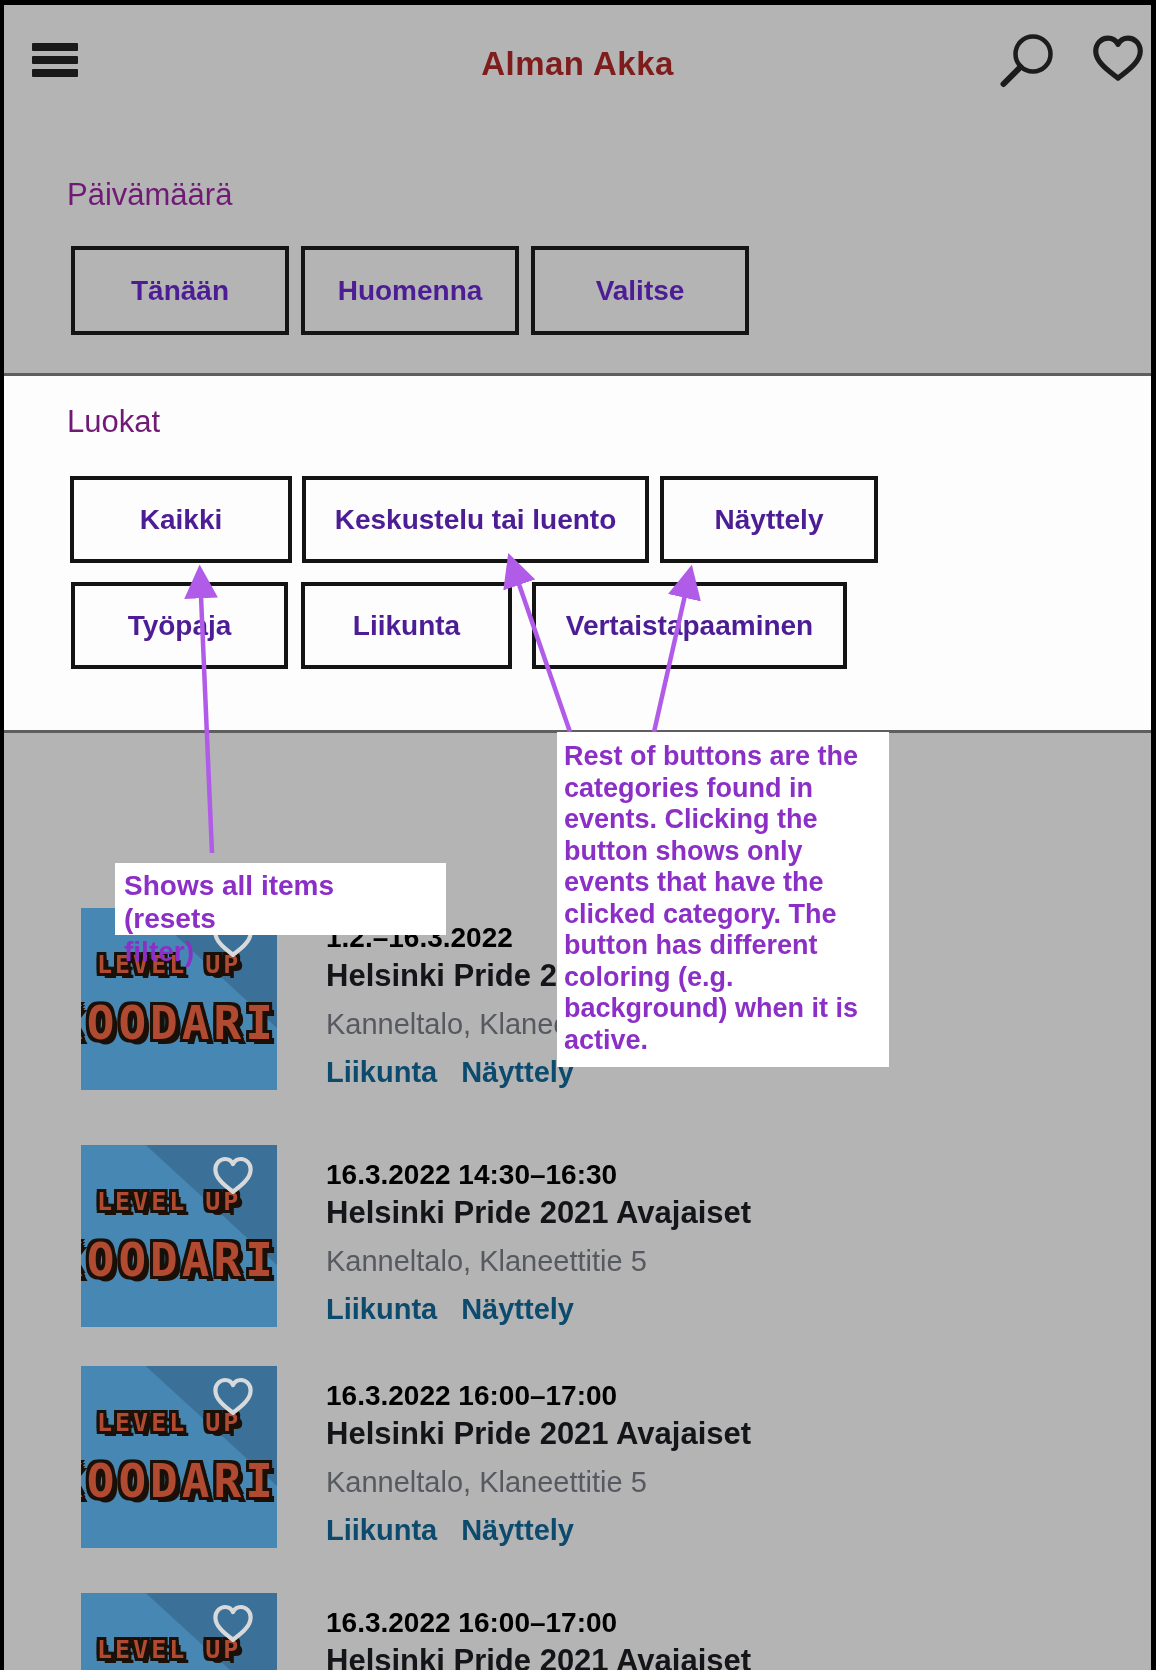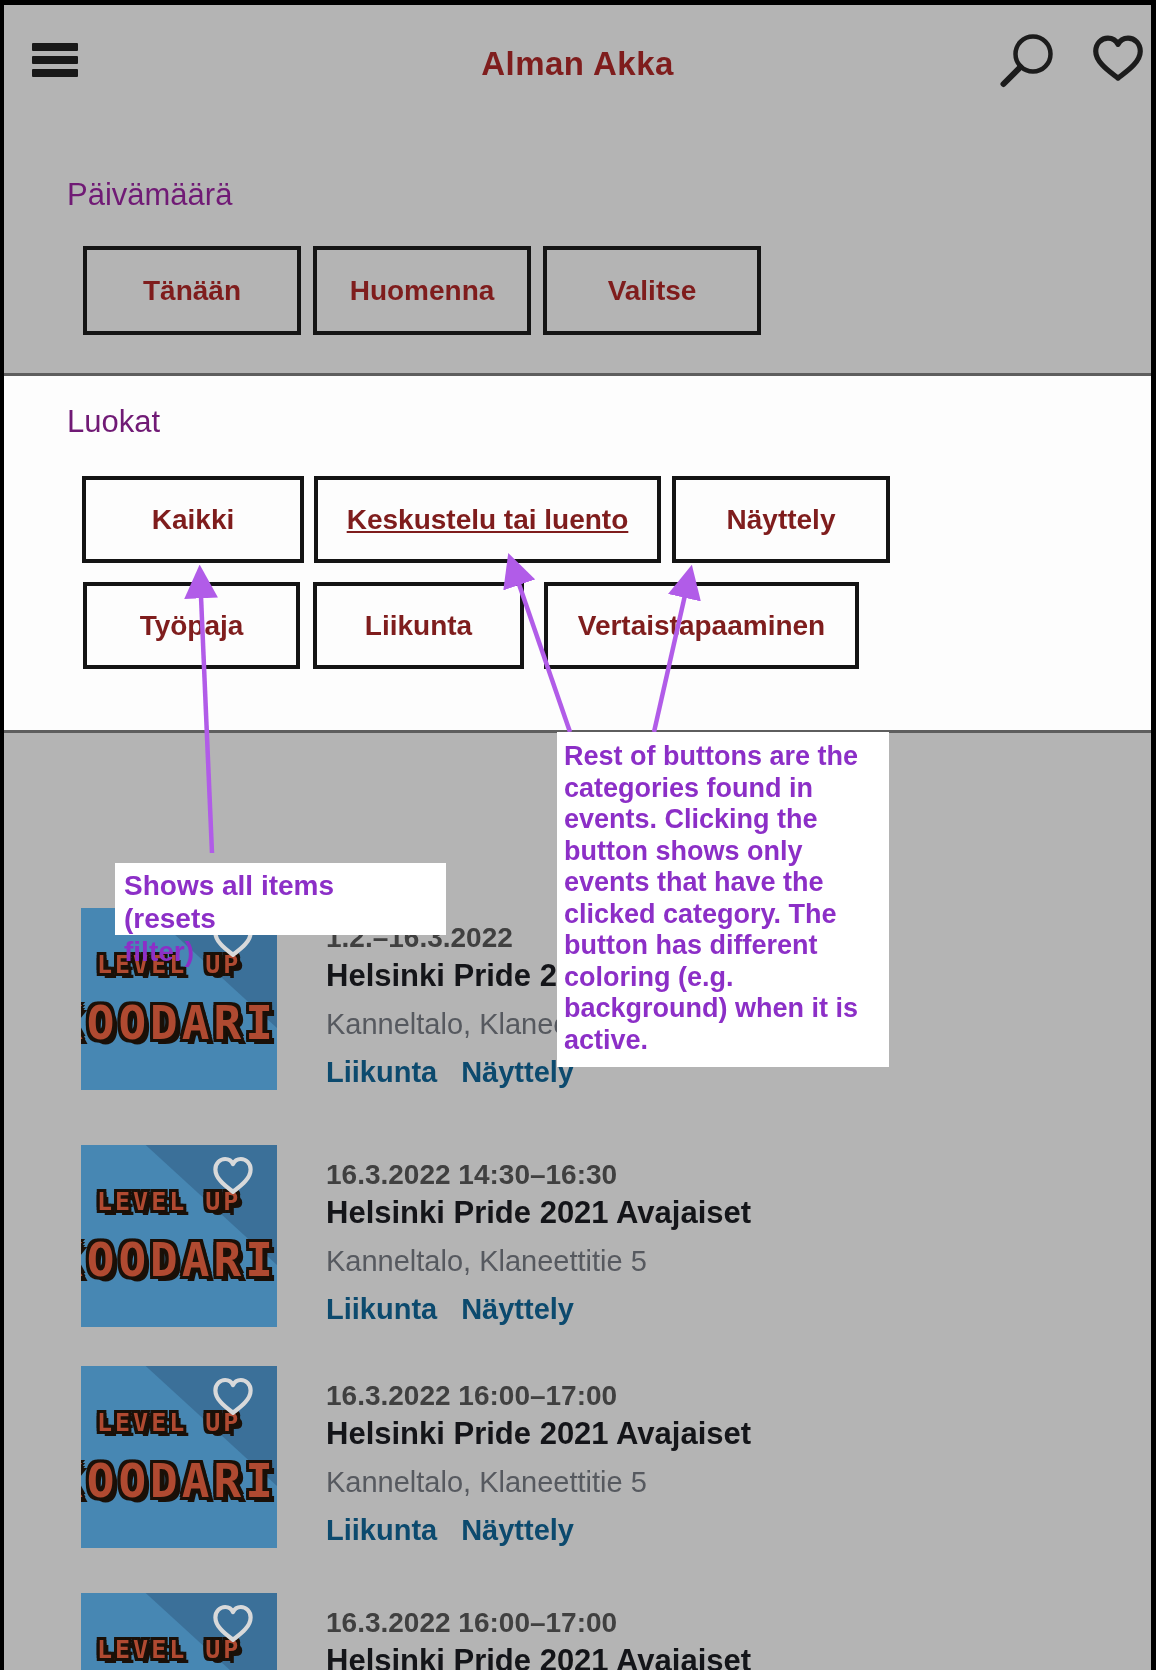--- a/index.html
+++ b/index.html
@@ -18,39 +18,39 @@
   .hamburger span:nth-child(1){top:0;}
   .hamburger span:nth-child(2){top:13px;}
   .hamburger span:nth-child(3){top:26px;}
   .app-title{position:absolute;left:0;top:40px;width:1147px;text-align:center;font-size:33px;font-weight:bold;color:#7f1d1d;letter-spacing:.5px;}
   .icon-btn{position:absolute;cursor:pointer;}
   .section-label{position:absolute;left:63px;font-size:31px;color:#701a75;}
   .label-date{top:172px;}
   .btn{
     position:absolute;height:89px;border:4px solid #141414;box-sizing:border-box;
     display:flex;align-items:center;justify-content:center;
-    font-size:28px;font-weight:bold;color:#7f1d1d;background:transparent;cursor:pointer;margin-left:12px;
+    font-size:28px;font-weight:bold;color:#4c1d95;background:transparent;cursor:pointer;
   }
   
   .white-section{position:absolute;left:0;top:371px;width:100%;height:354px;background:#fdfdfd;border-bottom:3px solid #5e5e5e;}
   .label-cat{top:28px;}
   .white-section .btn{height:87px;}
   
   .card{position:absolute;left:0;width:1156px;height:182px;z-index:1;}
   .tile{position:absolute;left:77px;top:0;width:196px;height:182px;background:#4787b3;overflow:hidden;cursor:pointer;}
   .tile-diag{position:absolute;left:0;top:0;width:100%;height:100%;background:#3b7099;clip-path:polygon(33% 0,100% 0,100% 66%);}
   .tile-line1,.tile-line2{
     position:absolute;font-family:"DejaVu Sans Mono",monospace;font-weight:bold;color:#b04a31;white-space:nowrap;
     text-shadow:-3px -3px 0 #1a1008,3px -3px 0 #1a1008,-3px 3px 0 #1a1008,3px 3px 0 #1a1008,
       -3px 0 0 #1a1008,3px 0 0 #1a1008,0 -3px 0 #1a1008,0 3px 0 #1a1008,5px 5px 0 #1a1008;
   }
   .tile-line1{left:16px;top:42px;font-size:25px;letter-spacing:3px;}
   .tile-line2{left:-26px;top:88px;font-size:46px;letter-spacing:4px;}
   .tile-heart{position:absolute;left:128px;top:8px;}
-  .ev-date{position:absolute;left:322px;top:14px;font-size:28px;font-weight:600;color:#404040;}
+  .ev-date{position:absolute;left:322px;top:14px;font-size:28px;font-weight:600;color:#000000;}
   .ev-title{position:absolute;left:322px;top:50px;font-size:31px;font-weight:bold;color:#141519;white-space:nowrap;}
   .ev-loc{position:absolute;left:322px;top:100px;font-size:29px;color:#56595f;white-space:nowrap;}
   .ev-tags{position:absolute;left:322px;top:148px;font-size:29px;font-weight:bold;color:#0c4a6e;white-space:nowrap;}
   .ev-tags span{margin-right:24px;cursor:pointer;}
   
   .arrows{position:absolute;left:0;top:0;width:1156px;height:1670px;z-index:6;pointer-events:none;}
   .note{position:absolute;background:#fff;color:#8c2fc7;font-weight:bold;z-index:7;}
   .note1{left:111px;top:858px;width:331px;height:72px;font-size:28px;line-height:33px;padding:6px 16px 0 9px;box-sizing:border-box;}
   .note2{left:553px;top:727px;width:332px;height:335px;font-size:27px;line-height:31.5px;padding:9px 0 0 7px;box-sizing:border-box;}
 </style>
@@ -80,21 +80,21 @@
 
     <div class="btn" style="left:67px;top:241px;width:218px;">Tänään</div>
     <div class="btn" style="left:297px;top:241px;width:218px;">Huomenna</div>
     <div class="btn" style="left:527px;top:241px;width:218px;">Valitse</div>
   </div>
 
   <div class="white-section">
     <div class="section-label label-cat">Luokat</div>
 
     <div class="btn" style="left:66px;top:100px;width:222px;">Kaikki</div>
-    <div class="btn" style="left:298px;top:100px;width:347px;text-decoration:underline;">Keskustelu tai luento</div>
+    <div class="btn" style="left:298px;top:100px;width:347px;">Keskustelu tai luento</div>
     <div class="btn" style="left:656px;top:100px;width:218px;">Näyttely</div>
 
     <div class="btn" style="left:67px;top:206px;width:217px;">Työpaja</div>
     <div class="btn" style="left:297px;top:206px;width:211px;">Liikunta</div>
     <div class="btn" style="left:528px;top:206px;width:315px;">Vertaistapaaminen</div>
   </div>
 
   <div class="card" style="top:903px;">
     <div class="tile">
       <div class="tile-diag"></div>

